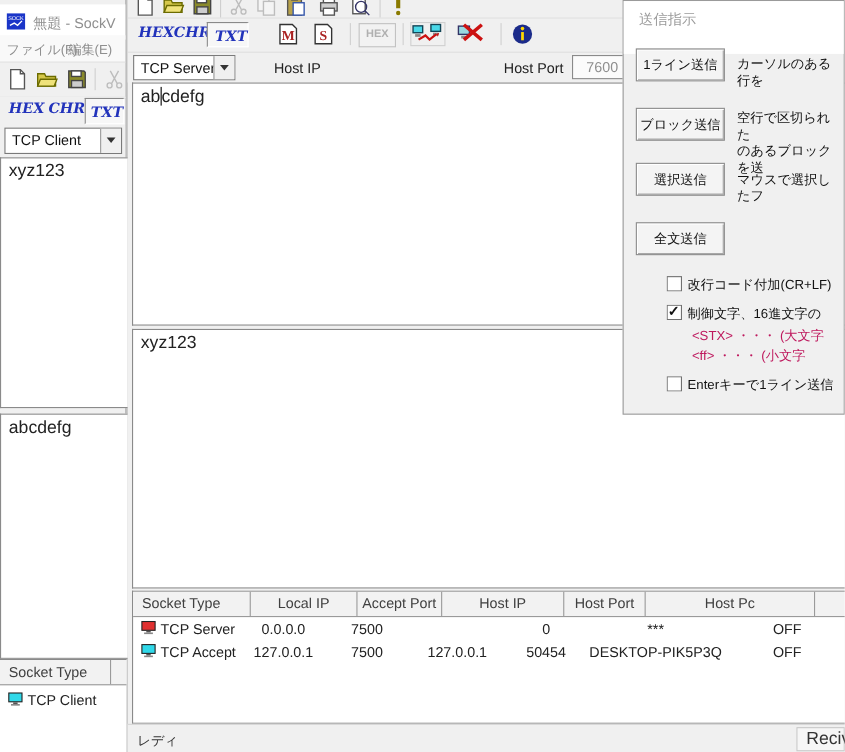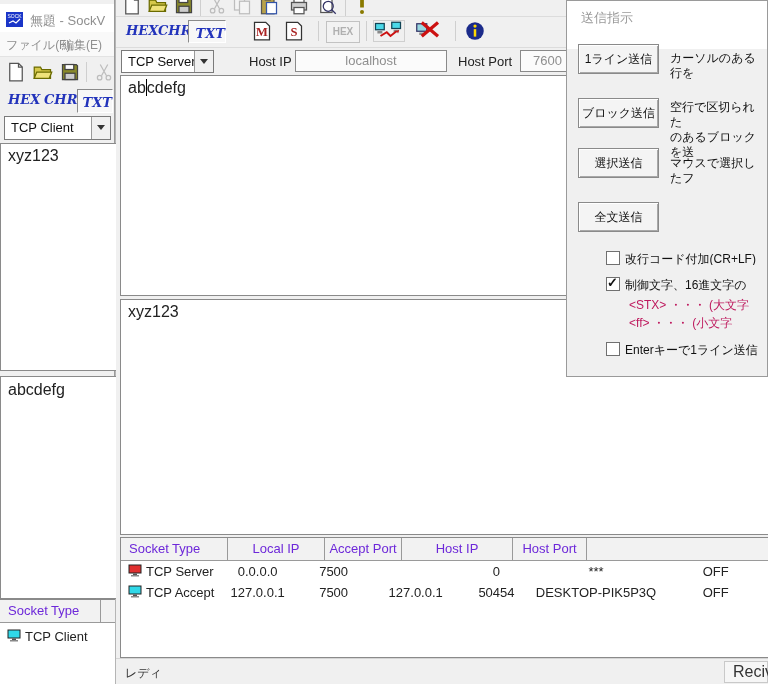--- a/index.html
+++ b/index.html
@@ -34,21 +34,21 @@
   .fld{position:absolute;top:2px;height:22px;background:#fbfbfb;border:1px solid #8a8a8a;
        font-size:13px;color:#8f8f8f;box-sizing:border-box;line-height:20px;}
   .editarea{position:absolute;left:4px;right:0;background:#fff;border:1px solid #8a8a8a;
        border-right:none;font-family:"Liberation Sans",sans-serif;font-size:16px;color:#222;}
   .edittext{position:absolute;left:7px;top:3px;white-space:pre;}
   .caret{display:inline-block;width:1px;height:17px;background:#000;vertical-align:-3px;}
   
   #mtable{left:4px;right:0;top:537px;height:119px;background:#fff;
           border:1px solid #8a8a8a;border-right:none;position:absolute;}
   .thead{display:flex;height:22px;background:#f2f2f2;border-bottom:1px solid #9a9a9a;}
-  .th{box-sizing:border-box;border-right:1px solid #9a9a9a;font-size:13px;color:#6d28d9;
+  .th{box-sizing:border-box;border-right:1px solid #9a9a9a;font-size:13px;color:#404040;
       text-align:center;line-height:21px;overflow:hidden;white-space:nowrap;}
   .trow{display:flex;height:21px;align-items:center;font-size:13px;color:#222;}
   .td{box-sizing:border-box;text-align:center;overflow:hidden;white-space:nowrap;}
   .td.first{display:flex;align-items:center;text-align:left;padding-left:7px;gap:4px;}
   
   #mstatus{position:absolute;left:0;right:0;top:658px;height:26px;background:#f0f0f0;
            border-top:1px solid #d5d5d5;font-size:12px;color:#333;}
   #mstatus .sleft{position:absolute;left:9px;top:6px;}
   #mstatus .spanel{position:absolute;left:608px;right:0;top:2px;bottom:2px;background:#f6f6f6;
            border:1px solid #c9c9c9;line-height:19px;padding-left:8px;font-size:16px;color:#333;}
@@ -189,40 +189,40 @@
           <circle cx="8" cy="4" r="1.3" fill="#ffd700"></circle>
         </svg></span>
   </div>
 
   <div id="mrow3" class="tbrow">
     <span class="combo" style="left:5px;top:2px;width:93px;height:23px">
       <span class="cv">TCP Server</span>
       <span class="carr"></span>
     </span>
     <span class="fldlabel" style="left:133px">Host IP</span>
-    <span class="fld" style="left:179px;width:152px;text-align:center">localhost</span>
     <span class="fldlabel" style="left:342px">Host Port</span>
     <span class="fld" style="left:404px;width:150px;padding-left:12px">7600</span>
   </div>
 
   <div class="editarea" style="top:75px;height:219px">
     <div class="edittext"><span>ab</span><span class="caret"></span><span>cdefg</span></div>
   </div>
 
   <div class="editarea" style="top:299px;height:234px">
     <div class="edittext">xyz123</div>
   </div>
 
   <div id="mtable">
     <div class="thead">
       <div class="th" style="width:107px;text-align:left;padding-left:8px">Socket Type</div>
       <div class="th" style="width:97px">Local IP</div>
       <div class="th" style="width:77px">Accept Port</div>
       <div class="th" style="width:111px">Host IP</div>
       <div class="th" style="width:74px">Host Port</div>
+      <div class="th" style="width:154px">Host Pc</div>
     </div>
     <div class="trow">
       <div class="td first" style="width:107px">
           <span><svg viewBox="0 0 14 13" width="14" height="13">
               <rect x="1" y="1" width="12" height="8" fill="#e03030" stroke="#222"></rect>
               <rect x="5" y="9.5" width="4" height="1.5" fill="#555"></rect>
               <rect x="3" y="11" width="8" height="1.5" fill="#888"></rect>
             </svg></span>
           <span>TCP Server</span>
         </div>

